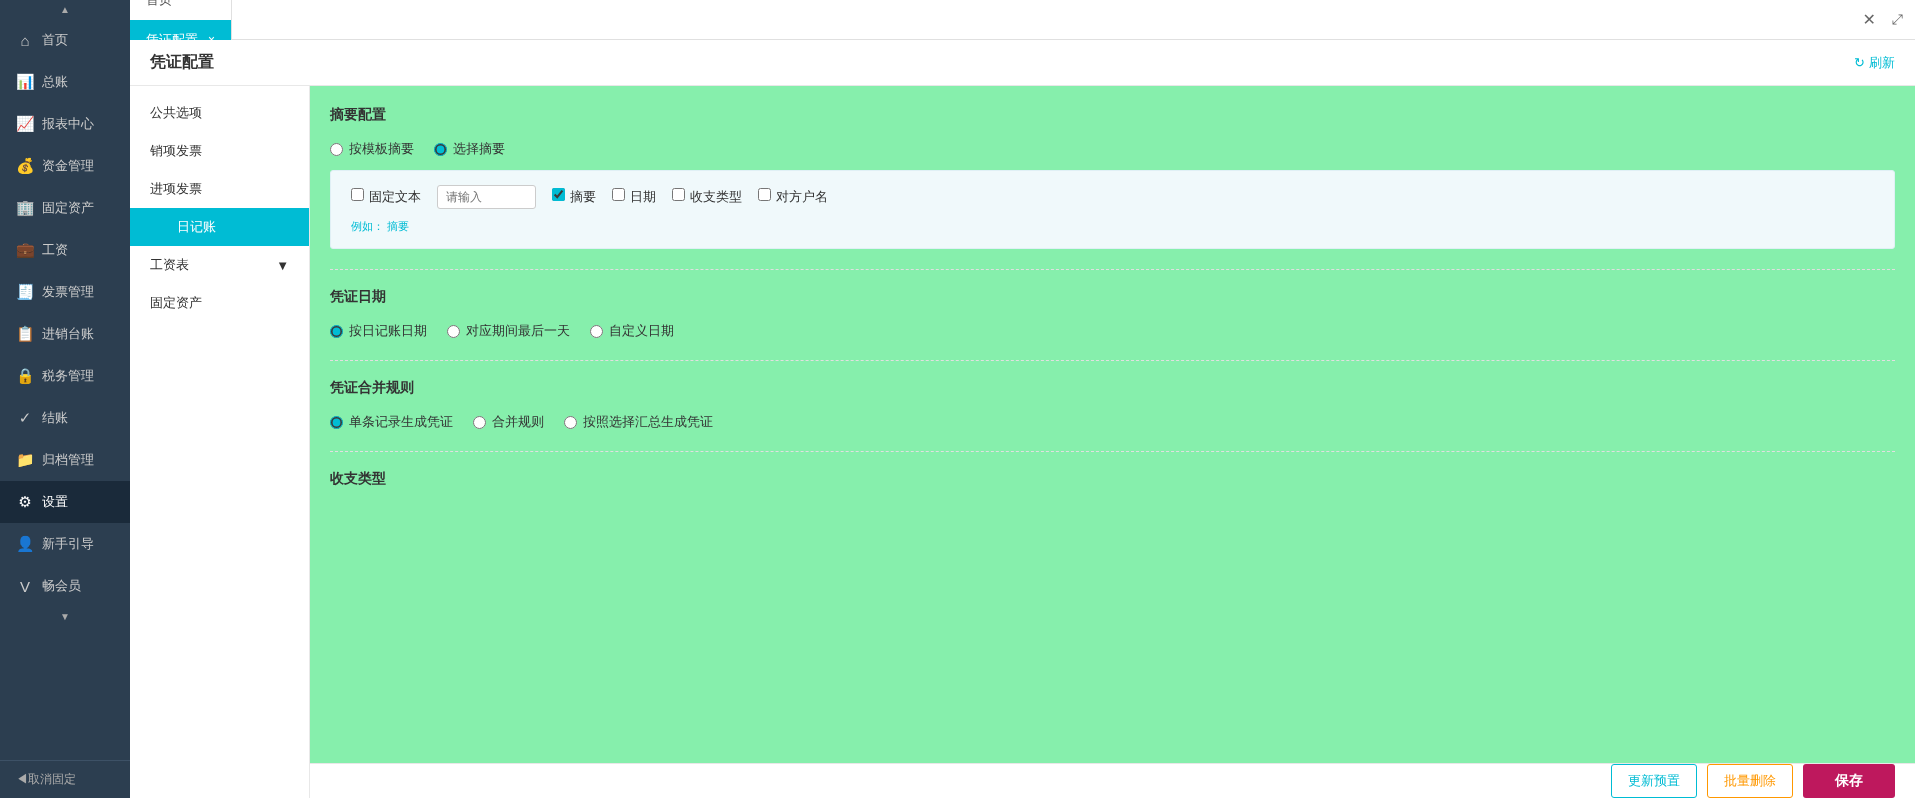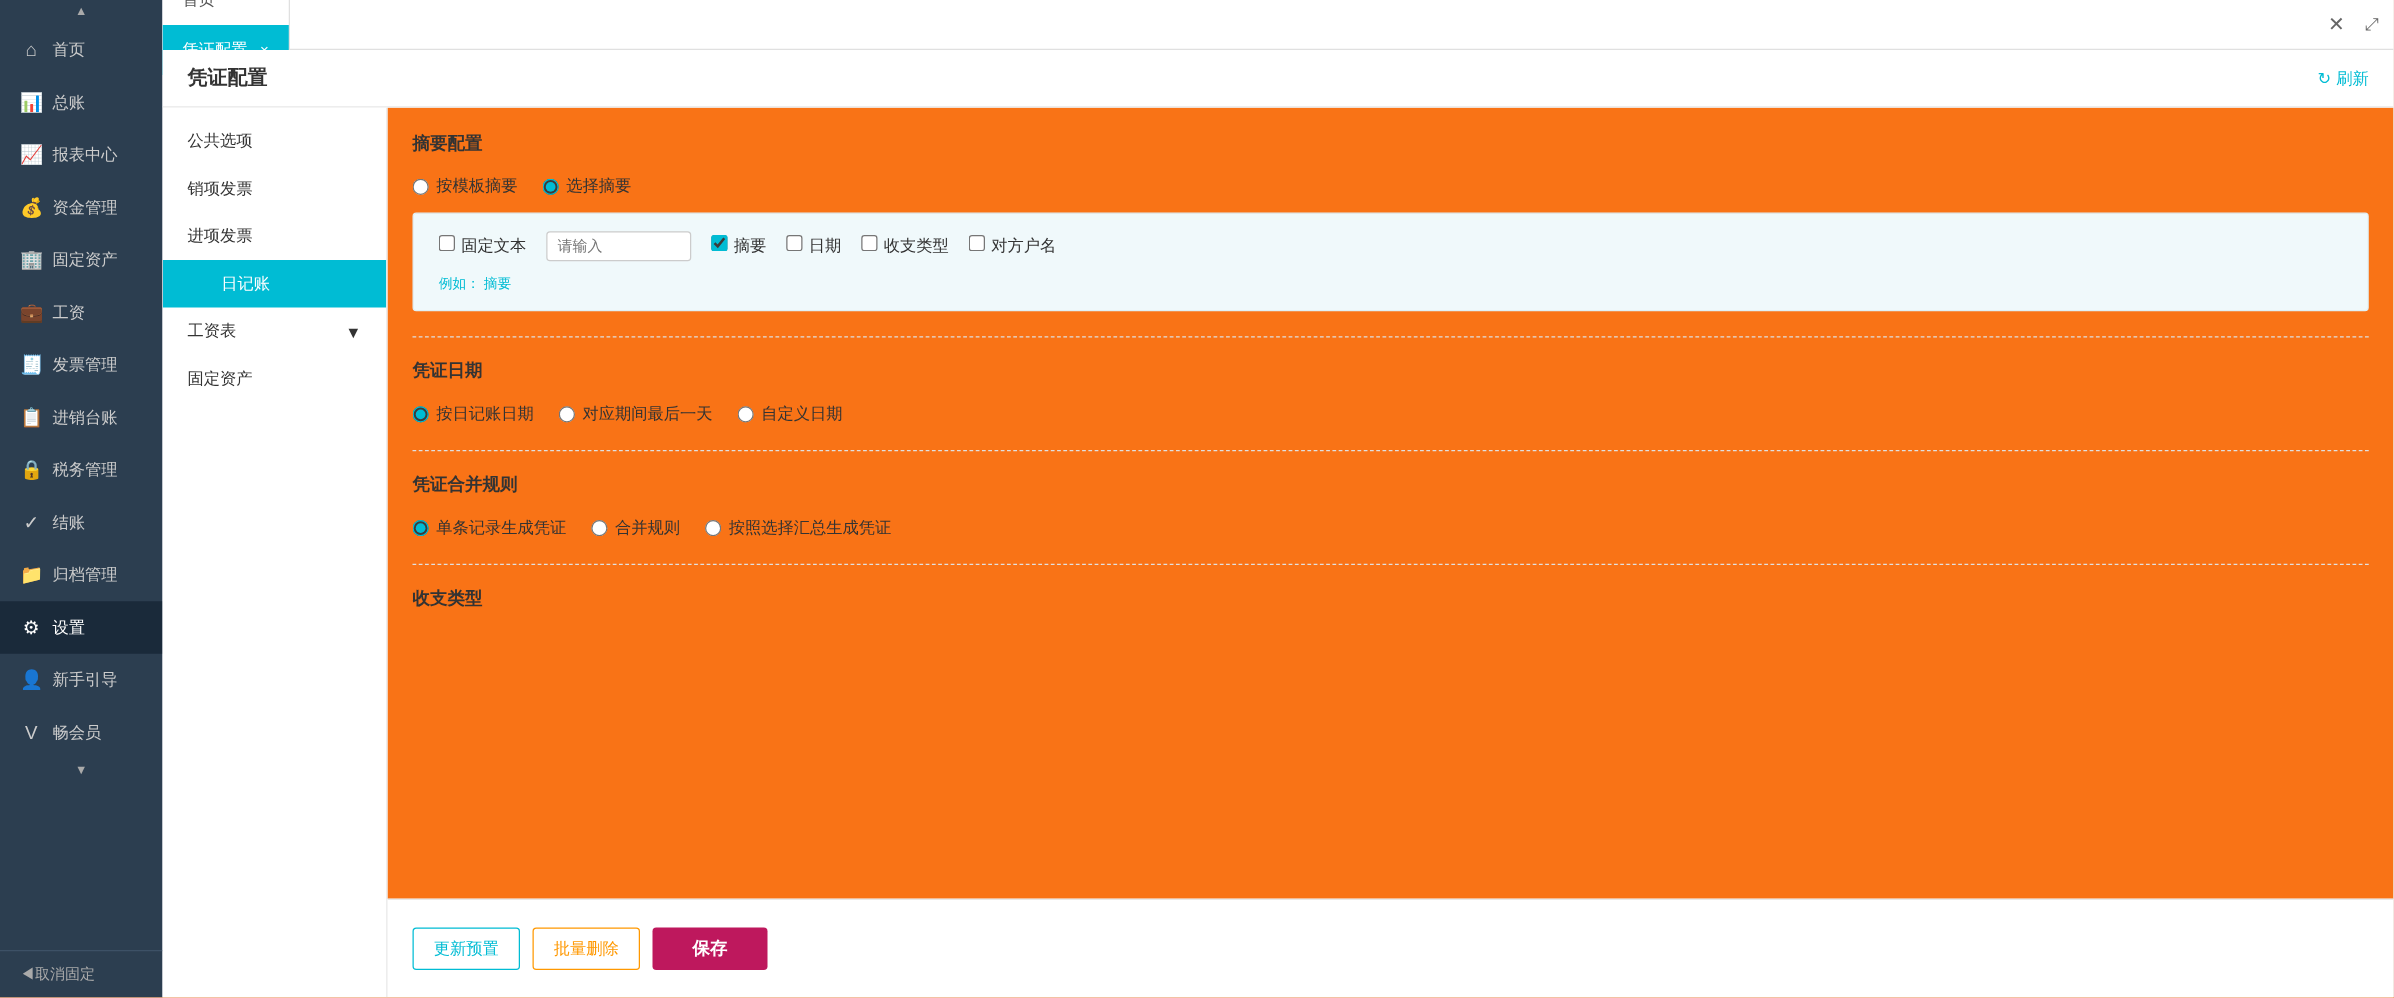--- a/index.html
+++ b/index.html
@@ -156,21 +156,21 @@
       background: #00bcd4;
       color: #fff;
       padding-left: 47px;
     }
 
     
     .right-content {
       flex: 1;
       overflow-y: auto;
       padding: 20px;
-      background: #f97316;
+      background: #86efac;
     }
 
     
     .section {
       margin-bottom: 0;
       padding-bottom: 20px;
       border-bottom: 1px dashed #e0e0e0;
       margin-top: 18px;
     }
     .section:first-child { margin-top: 0; }
@@ -222,36 +222,36 @@
     .checkbox-item input[type=checkbox] {
       accent-color: #00bcd4;
       cursor: pointer;
     }
     .text-input-small {
       border: 1px solid #ccc;
       border-radius: 3px;
       padding: 4px 8px;
       font-size: 12px;
       color: #999;
-      width: 116px;
+      width: 99px;
       outline: none;
     }
     .example-text {
       color: #00bcd4;
       font-size: 11px;
       margin-top: 10px;
     }
 
     
     .bottom-bar {
       background: #fff;
       border-top: 1px solid #e8e8e8;
-      padding: 22px 20px;
-      display: flex;
-      justify-content: flex-start;
+      padding: 0 20px;
+      display: flex;
+      justify-content: flex-end;
       gap: 10px;
       flex-shrink: 0;
     }
     .btn-update {
       padding: 6px 16px;
       border: 1px solid #00bcd4;
       background: #fff;
       color: #00bcd4;
       border-radius: 3px;
       cursor: pointer;

